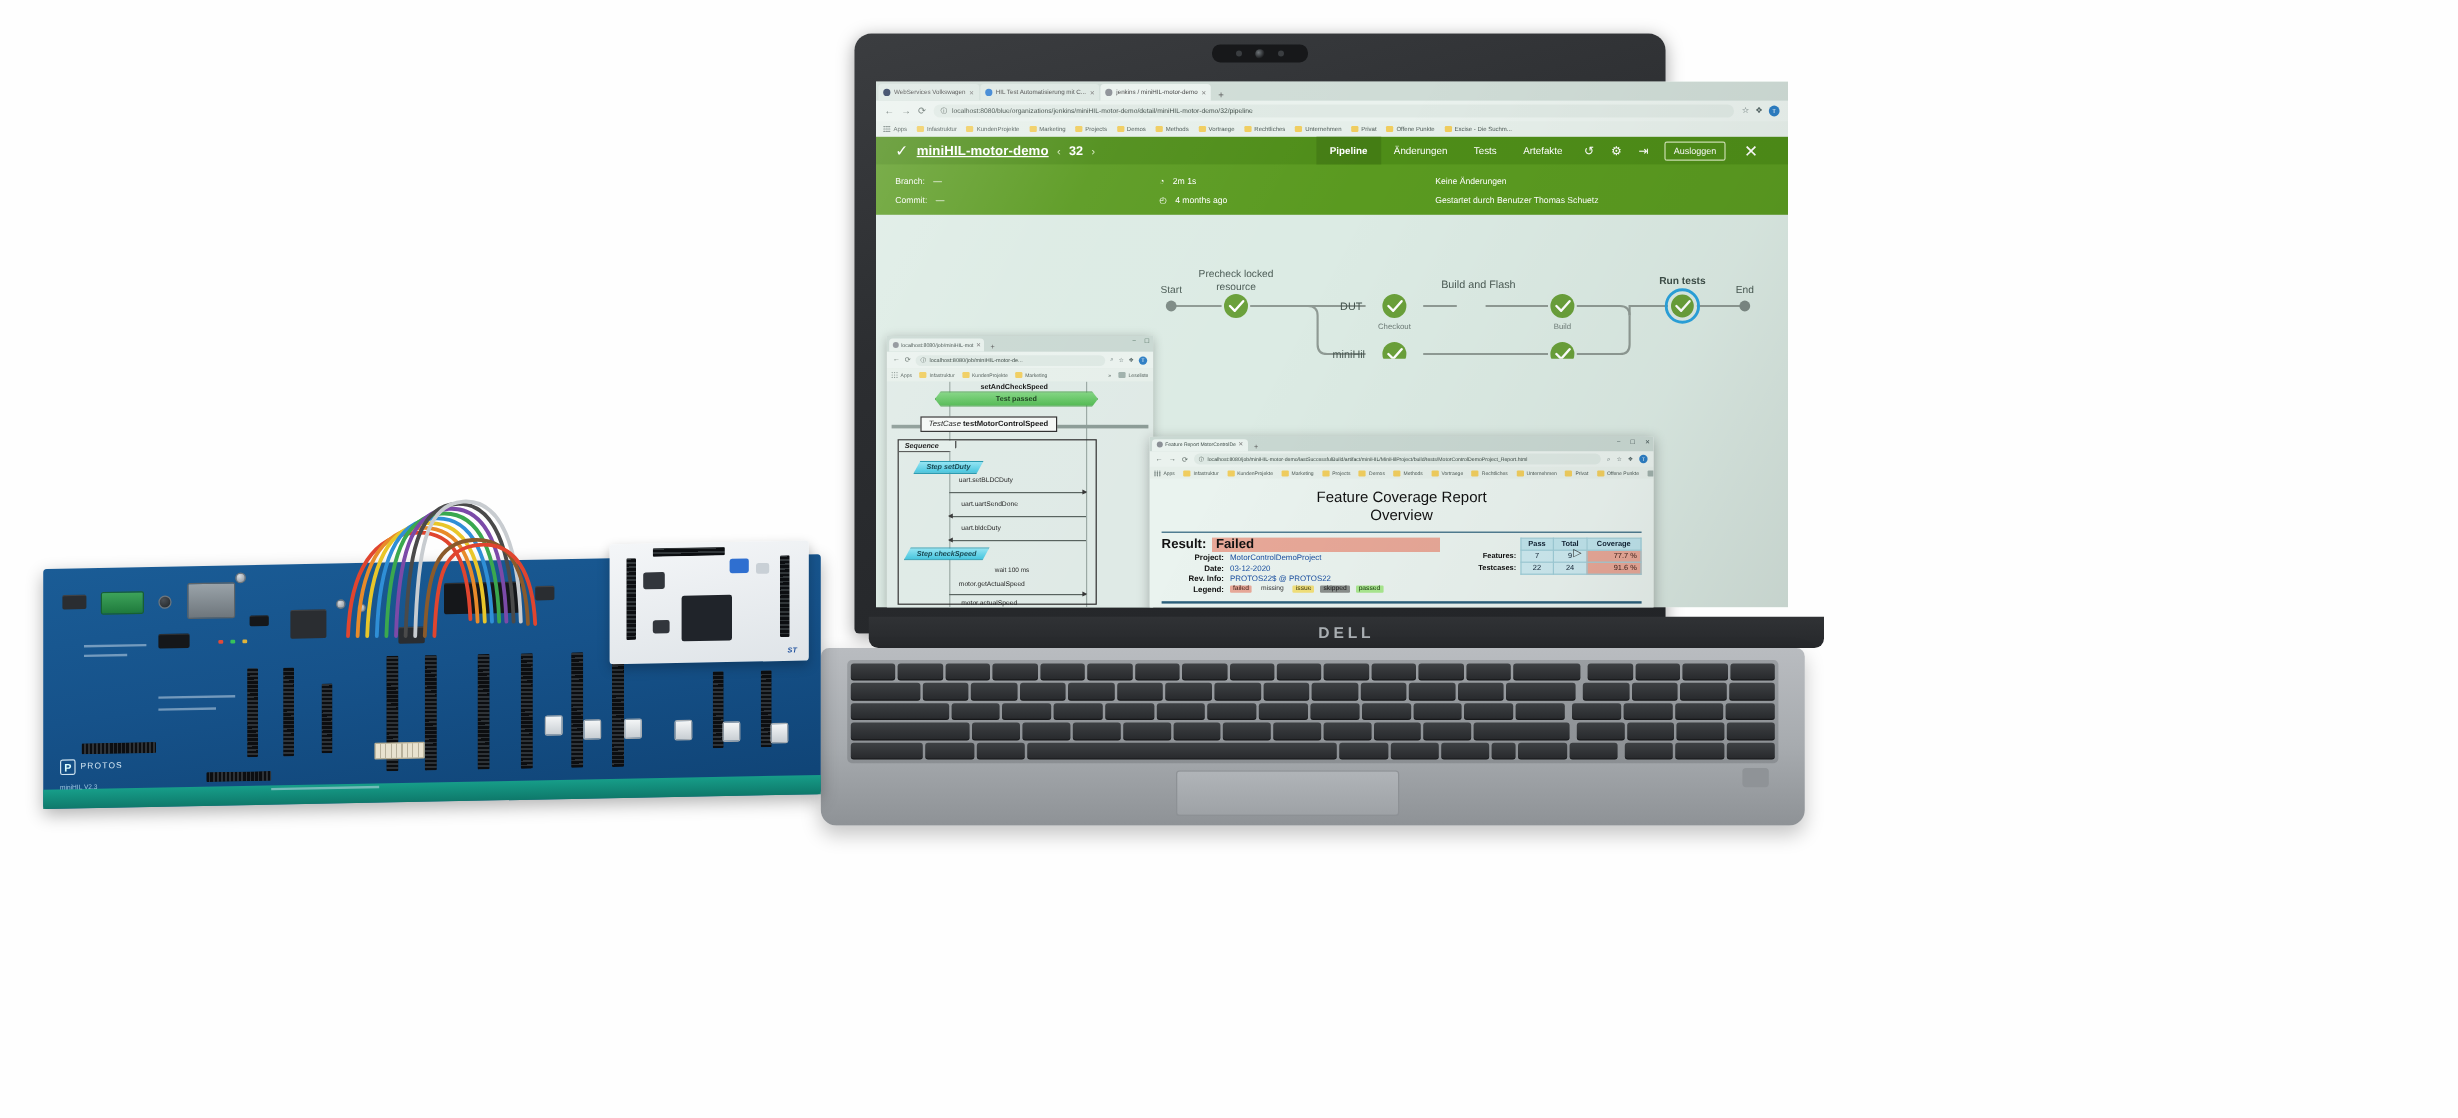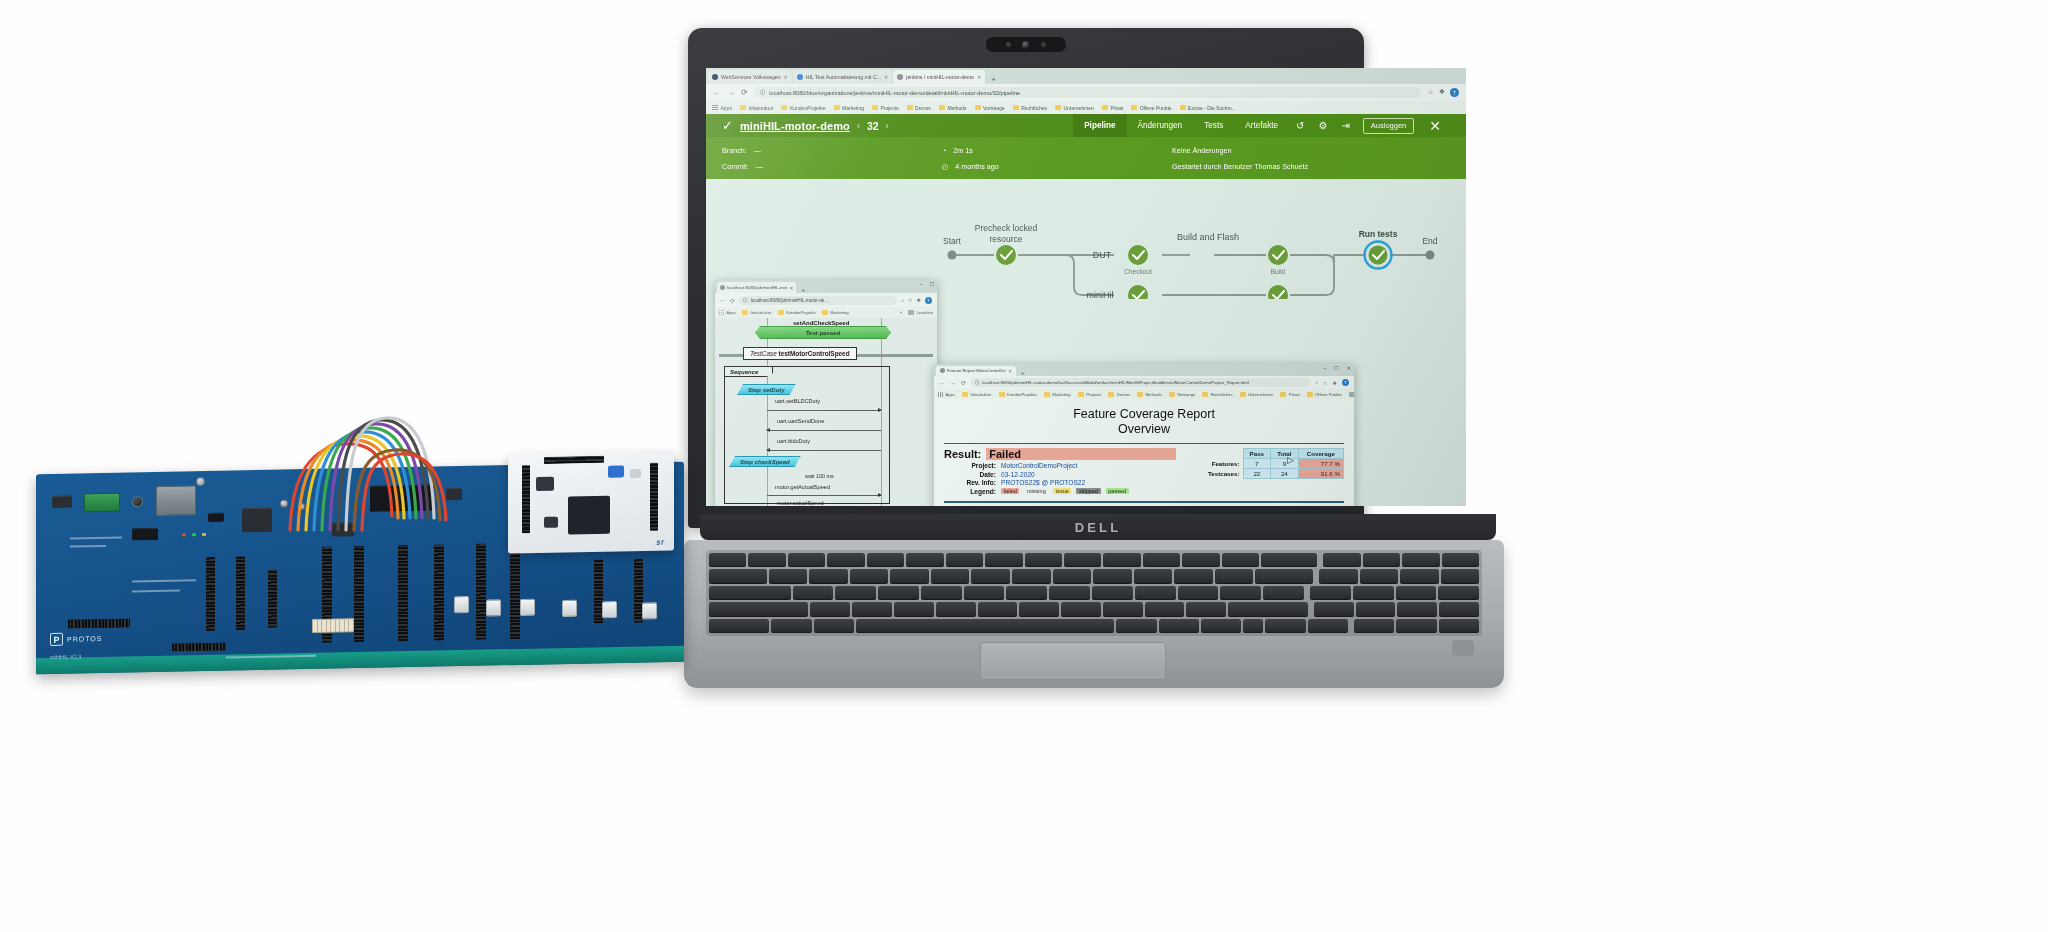--- a/index.html
+++ b/index.html
@@ -4,21 +4,21 @@
 <title>HIL Test Setup</title>
 <style>
   * { box-sizing: border-box; margin:0; padding:0; }
   html,body { width:2048px; height:932px; overflow:hidden; background:#fdfdfd;
     font-family:"Liberation Sans", sans-serif; }
   #stage { position:relative; width:2048px; height:932px; background:#fefefe; }
 
   
   .laptop { position:absolute; left:684px; top:28px; width:820px; height:660px; }
   .lid {
-    position:absolute; left:4px; top:0; width:676px; height:500px;
+    position:absolute; left:28px; top:0; width:676px; height:500px;
     background:linear-gradient(165deg,#3b3d40 0%,#2c2e31 40%,#222427 100%);
     border-radius:14px 14px 4px 4px;
     box-shadow:0 3px 14px rgba(0,0,0,.35);
   }
   .bezel-top { position:absolute; left:0; top:0; width:100%; height:40px; }
   .webcam-strip {
     position:absolute; left:50%; transform:translateX(-50%); top:9px;
     width:80px; height:15px; background:#17181a; border-radius:7px;
     display:flex; align-items:center; justify-content:center; gap:11px;
   }

